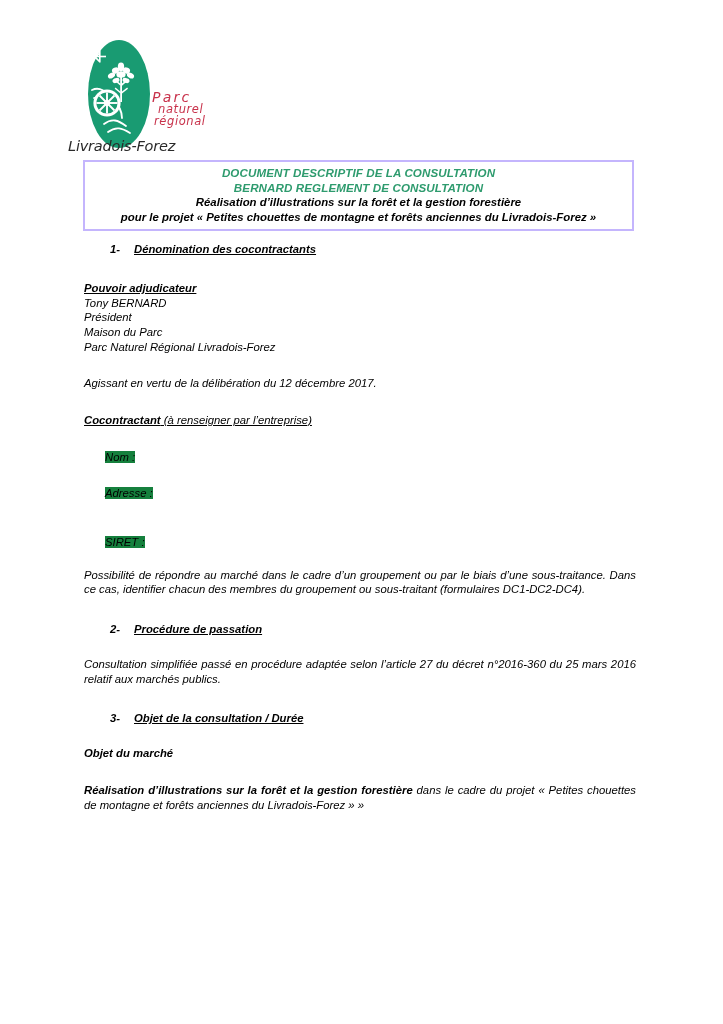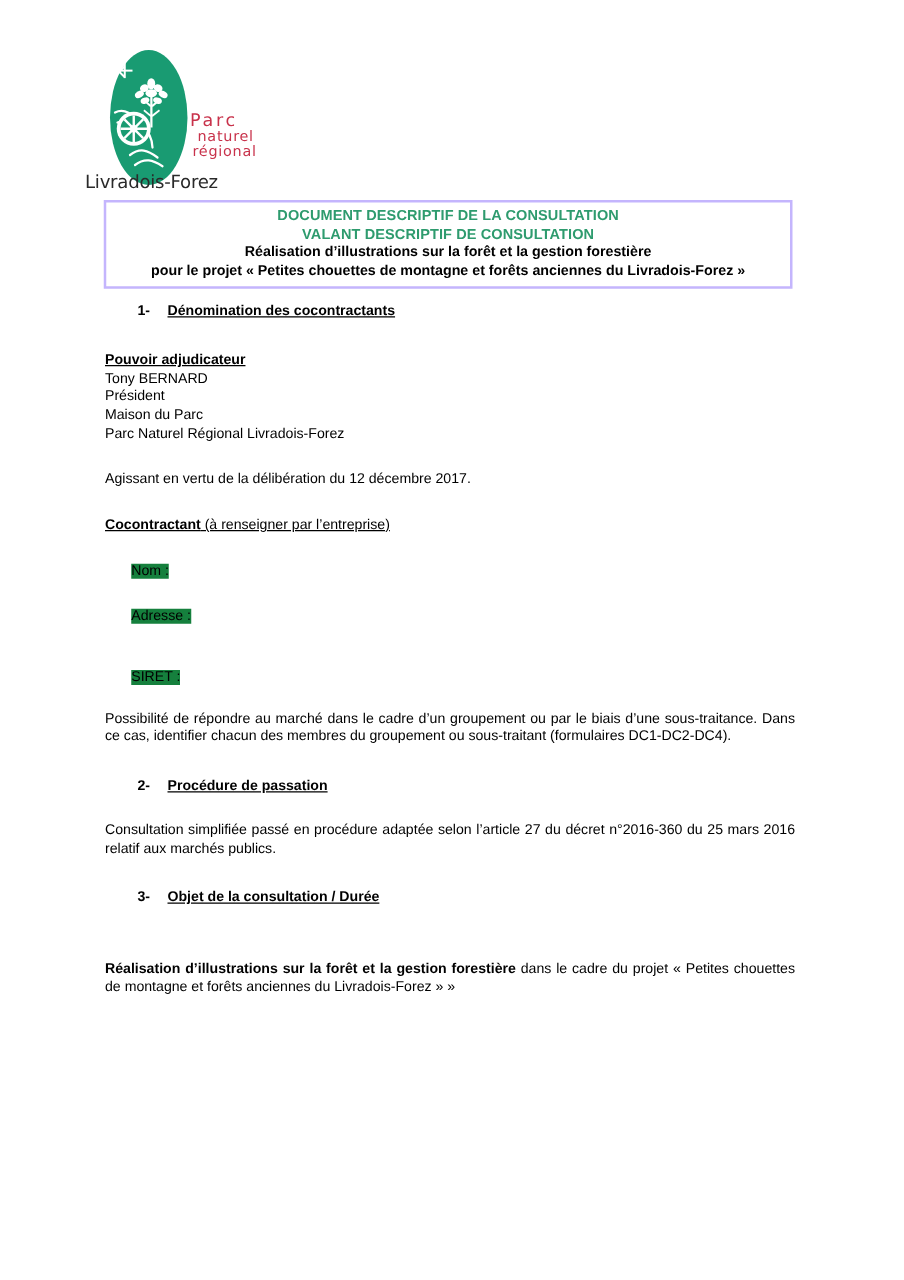--- a/index.html
+++ b/index.html
@@ -15,20 +15,21 @@
     color: #000000;
     overflow: hidden;
   }
 
   .page {
     position: absolute;
     left: 0; top: 0;
     width: 723px;
     height: 824px;
     background: #ffffff;
+    font-style: italic;
   }
 
   
   .logo-block {
     position: absolute;
     left: 68px;
     top: 38px;
     width: 200px;
     height: 120px;
   }
@@ -212,21 +213,21 @@
     <div class="logo-words">
       <span class="w-parc">Parc</span>
       <span class="w-naturel">naturel</span>
       <span class="w-regional">régional</span>
     </div>
     <div class="logo-livradois">Livradois-Forez</div>
   </div>
 
   <div class="title-box">
     <span class="title-line title-green">DOCUMENT DESCRIPTIF DE LA CONSULTATION</span>
-    <span class="title-line title-green">VALANT DESCRIPTIF DE CONSULTATION</span>
+    <span class="title-line title-green">BERNARD REGLEMENT DE CONSULTATION</span>
     <span class="title-line title-black">Réalisation d’illustrations sur la forêt et la gestion forestière</span>
     <span class="title-line title-black">pour le projet « Petites chouettes de montagne et forêts anciennes du Livradois-Forez »</span>
   </div>
 
   <div class="content">
 
     <div class="sec-heading">
       <span class="num">1-</span><span class="ttl">Dénomination des cocontractants</span>
     </div>
 
@@ -274,19 +275,20 @@
     <p class="body">Consultation simplifiée passé en procédure adaptée selon l’article 27 du décret n°2016-360 du 25 mars 2016 relatif aux marchés publics.</p>
 
     <div class="sp-26"></div>
 
     <div class="sec-heading">
       <span class="num">3-</span><span class="ttl">Objet de la consultation / Durée</span>
     </div>
 
     <div class="sp-22"></div>
 
+    <p class="body left"><span class="b">Objet du marché</span></p>
 
     <div class="sp-22"></div>
 
     <p class="body"><span class="b">Réalisation d’illustrations sur la forêt et la gestion forestière</span><span> dans le cadre du projet « Petites chouettes de montagne et forêts anciennes du Livradois-Forez » »</span></p>
 
   </div>
 </div>
 
 </body></html>

